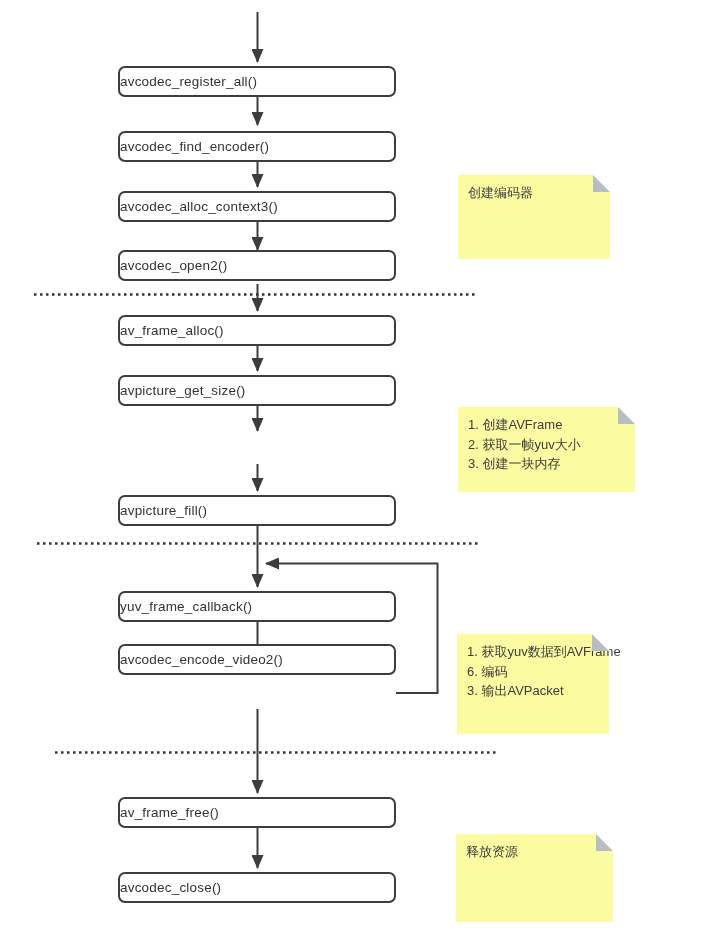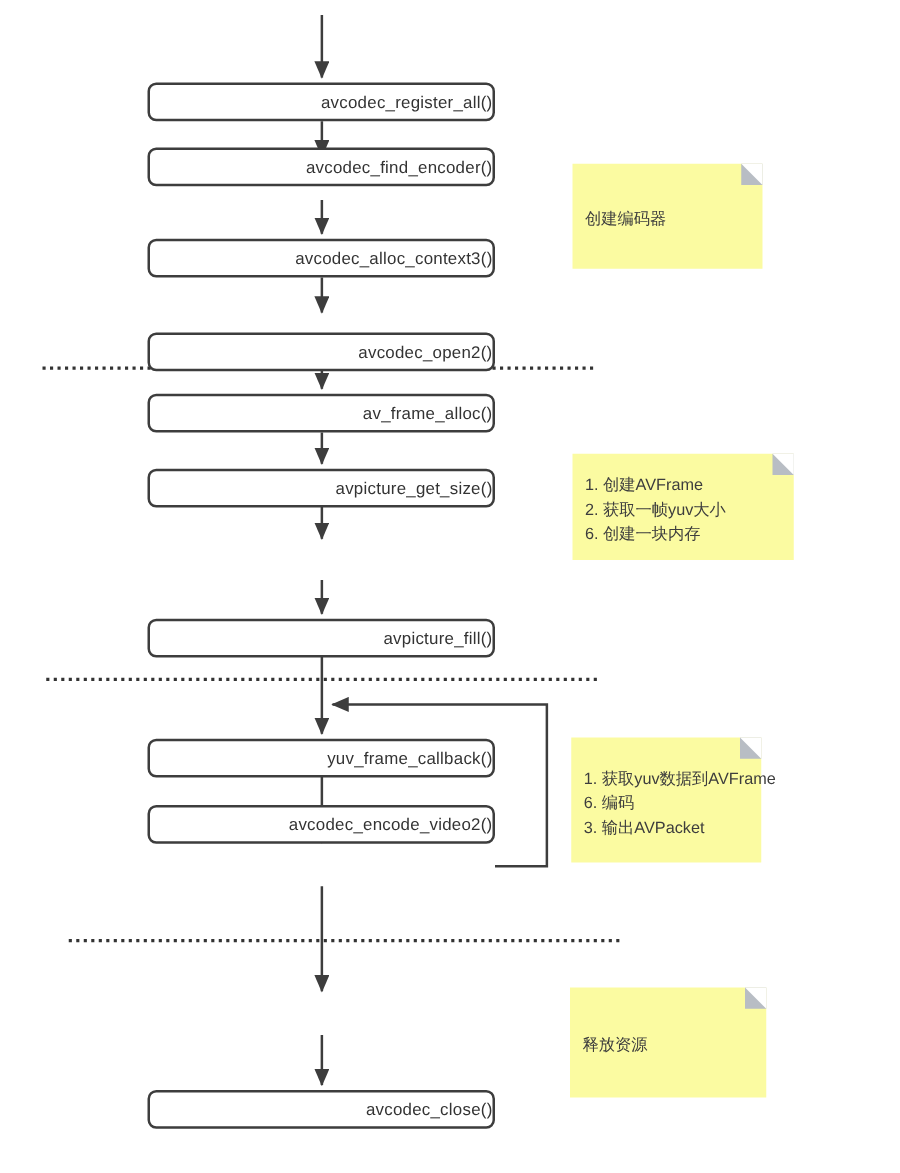--- a/index.html
+++ b/index.html
@@ -29,35 +29,36 @@
   .node {
     position: absolute;
     left: 118px;
     width: 278px;
     height: 31px;
     background: var(--node-fill);
     border: 2px solid var(--node-border);
     border-radius: 7px;
     display: flex;
     align-items: center;
-    justify-content: flex-end;
+    justify-content: flex-start;
     font-size: 13.5px;
     color: var(--text);
     letter-spacing: 0.2px;
   }
   .note {
     position: absolute;
     background: var(--note-fill);
     color: #3d3d3d;
     font-size: 13px;
     line-height: 19.5px;
     display: flex;
     flex-direction: column;
-    justify-content: center;
+    justify-content: flex-start;
     padding: 8px 8px 4px 10px;
+    margin-top: 44px;
   }
   .note .fold {
     position: absolute;
     top: 0; right: 0;
     width: 0; height: 0;
     border-style: solid;
     border-width: 0 17px 17px 0;
     border-color: var(--background) var(--background) var(--note-fold) var(--note-fold);
   }
   .note .line { white-space: nowrap; }
@@ -90,58 +91,61 @@
     <path d="M396,693 H437.5 V563.5 H266" stroke="#3d3d3d" stroke-width="2" fill="none" marker-end="url(#arrow)"></path>
 
     <path d="M34,294.5 H477" stroke="#333333" stroke-width="2.5" stroke-dasharray="2.5 3.5" fill="none"></path>
     <path d="M37,543.5 H480" stroke="#333333" stroke-width="2.5" stroke-dasharray="2.5 3.5" fill="none"></path>
     <path d="M55,752.5 H497" stroke="#333333" stroke-width="2.5" stroke-dasharray="2.5 3.5" fill="none"></path>
   </svg>
 
   <div class="node" style="top:66px">
       <span>avcodec_register_all()</span>
     </div>
-  <div class="node" style="top:118px">
+  <div class="node" style="top:131px">
       <span>avcodec_find_encoder()</span>
     </div>
   <div class="node" style="top:191px">
       <span>avcodec_alloc_context3()</span>
     </div>
-  <div class="node" style="top:266px">
+  <div class="node" style="top:250px">
       <span>avcodec_open2()</span>
     </div>
   <div class="node" style="top:315px">
       <span>av_frame_alloc()</span>
     </div>
   <div class="node" style="top:375px">
       <span>avpicture_get_size()</span>
     </div>
   <div class="node" style="top:495px">
       <span>avpicture_fill()</span>
     </div>
   <div class="node" style="top:591px">
       <span>yuv_frame_callback()</span>
     </div>
   <div class="node" style="top:644px">
       <span>avcodec_encode_video2()</span>
     </div>
+  <div class="node" style="top:797px">
+      <span>av_frame_free()</span>
+    </div>
   <div class="node" style="top:872px">
       <span>avcodec_close()</span>
     </div>
 
   <div class="note" style="left:458px;top:131px;width:152px;height:84px">
     <span class="fold"></span>
     <div class="line">创建编码器</div>
   </div>
 
   <div class="note" style="left:458px;top:363px;width:177px;height:85px">
     <span class="fold"></span>
     <div class="line">1. 创建AVFrame</div>
     <div class="line">2. 获取一帧yuv大小</div>
-    <div class="line">6. 创建一块内存</div>
+    <div class="line">3. 创建一块内存</div>
   </div>
 
   <div class="note" style="left:457px;top:590px;width:152px;height:100px">
     <span class="fold"></span>
     <div class="line">1. 获取yuv数据到AVFrame</div>
     <div class="line">6. 编码</div>
     <div class="line">3. 输出AVPacket</div>
   </div>
 
   <div class="note" style="left:456px;top:790px;width:157px;height:88px">

